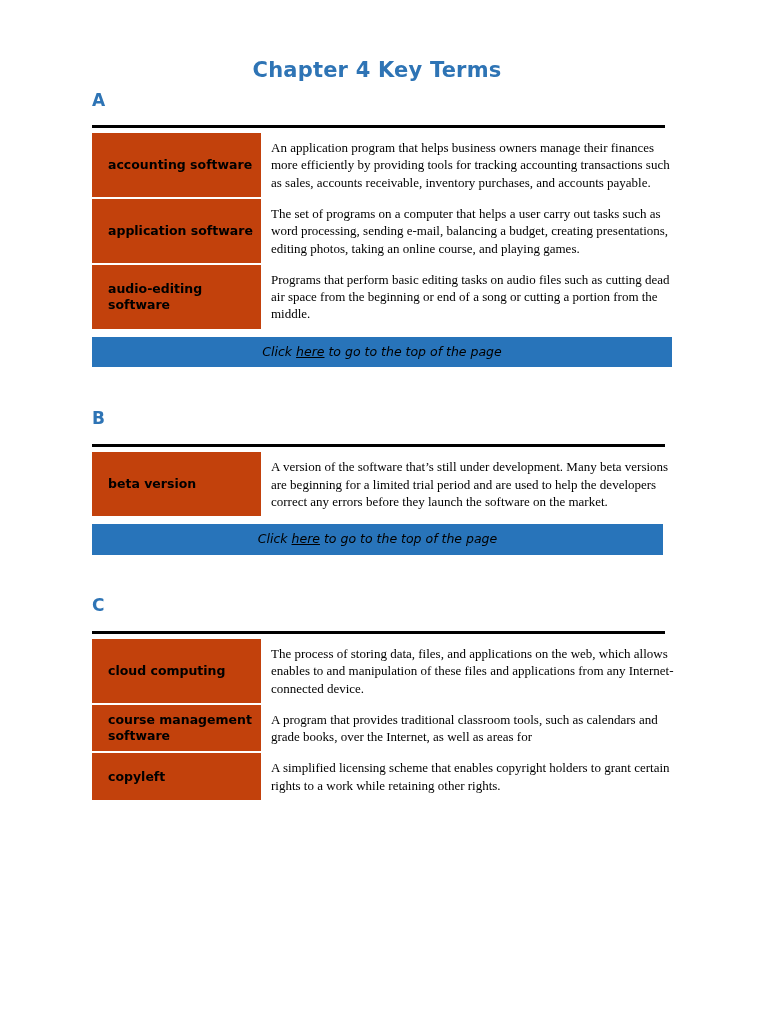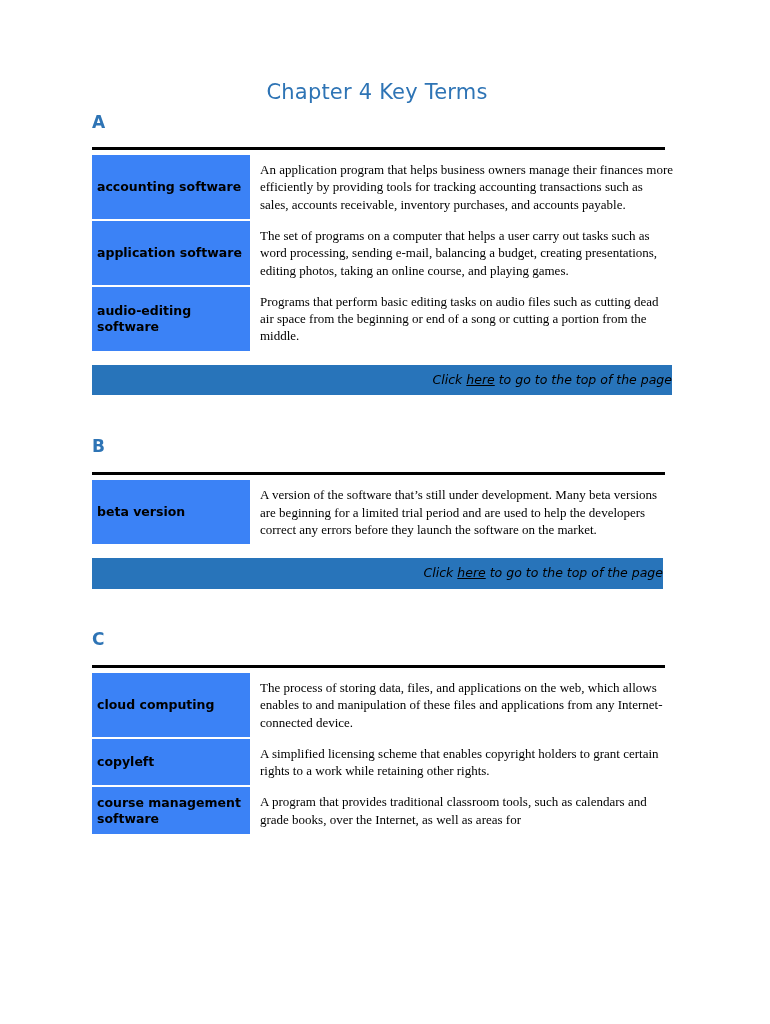--- a/index.html
+++ b/index.html
@@ -26,24 +26,24 @@
     left: 92px;
     top: 0;
     width: 586px;
   }
 
   
   .doc-title {
     text-align: center;
     color: #2E74B5;
     font-size: 21px;
-    font-weight: normal;
+    font-weight: bold;
     letter-spacing: 0.2px;
     margin: 0;
-    padding-top: 80px;
+    padding-top: 58px;
     padding-right: 16px;
     line-height: 1.15;
   }
 
   
   .letter-heading {
     color: #2E74B5;
     font-size: 17px;
     font-weight: bold;
     line-height: 1;
@@ -67,46 +67,46 @@
   .terms-table {
     border-collapse: separate;
     border-spacing: 0 2px;
     width: 100%;
     margin-top: 3px;
     table-layout: fixed;
   }
   .terms-table tr { vertical-align: middle; }
   .term-cell {
     width: 145px;
-    background: #3b82f6;
+    background: #c2410c;
     font-size: 12.5px;
     font-weight: bold;
-    padding: 6px 8px 6px 5px;
+    padding: 6px 8px 6px 16px;
     line-height: 1.28;
     vertical-align: middle;
     margin-top: 28px;
   }
   .def-cell {
     background: #ffffff;
     font-size: 13px;
     padding: 6px 4px 6px 10px;
     line-height: 1.33;
     vertical-align: middle;
     font-family: Liberation Serif, serif;
   }
 
   
   .top-bar {
     background: #2874BA;
-    text-align: right;
+    text-align: center;
     color: #000000;
     font-size: 12.5px;
     font-style: italic;
     padding: 8px 0 9px 0;
-    margin-top: 12px;
+    margin-top: 6px;
     line-height: 1.1;
   }
   .top-bar .lnk { text-decoration: underline; }
   .section-a .top-bar { width: 580px; }
   .section-b .top-bar { width: 571px; }
 
   .section-b { margin-top: 0; }
   .section-c { margin-top: 0; }
 </style>
 </head>
@@ -165,25 +165,25 @@
       <div class="letter-heading">C</div>
       <hr class="rule">
 
       <table class="terms-table">
         <tbody>
           <tr>
             <td class="term-cell">cloud computing</td>
             <td class="def-cell">The process of storing data, files, and applications on the web, which allows enables to and manipulation of these files and applications from any Internet-connected device.</td>
           </tr>
           <tr>
+            <td class="term-cell">course management software</td>
+            <td class="def-cell">A program that provides traditional classroom tools, such as calendars and grade books, over the Internet, as well as areas for</td>
+          </tr>
+          <tr>
             <td class="term-cell">copyleft</td>
             <td class="def-cell">A simplified licensing scheme that enables copyright holders to grant certain rights to a work while retaining other rights.</td>
-          </tr>
-          <tr>
-            <td class="term-cell">course management software</td>
-            <td class="def-cell">A program that provides traditional classroom tools, such as calendars and grade books, over the Internet, as well as areas for</td>
           </tr>
         </tbody>
       </table>
     </div>
 
   </div>
 </div>
 
 </body></html>

